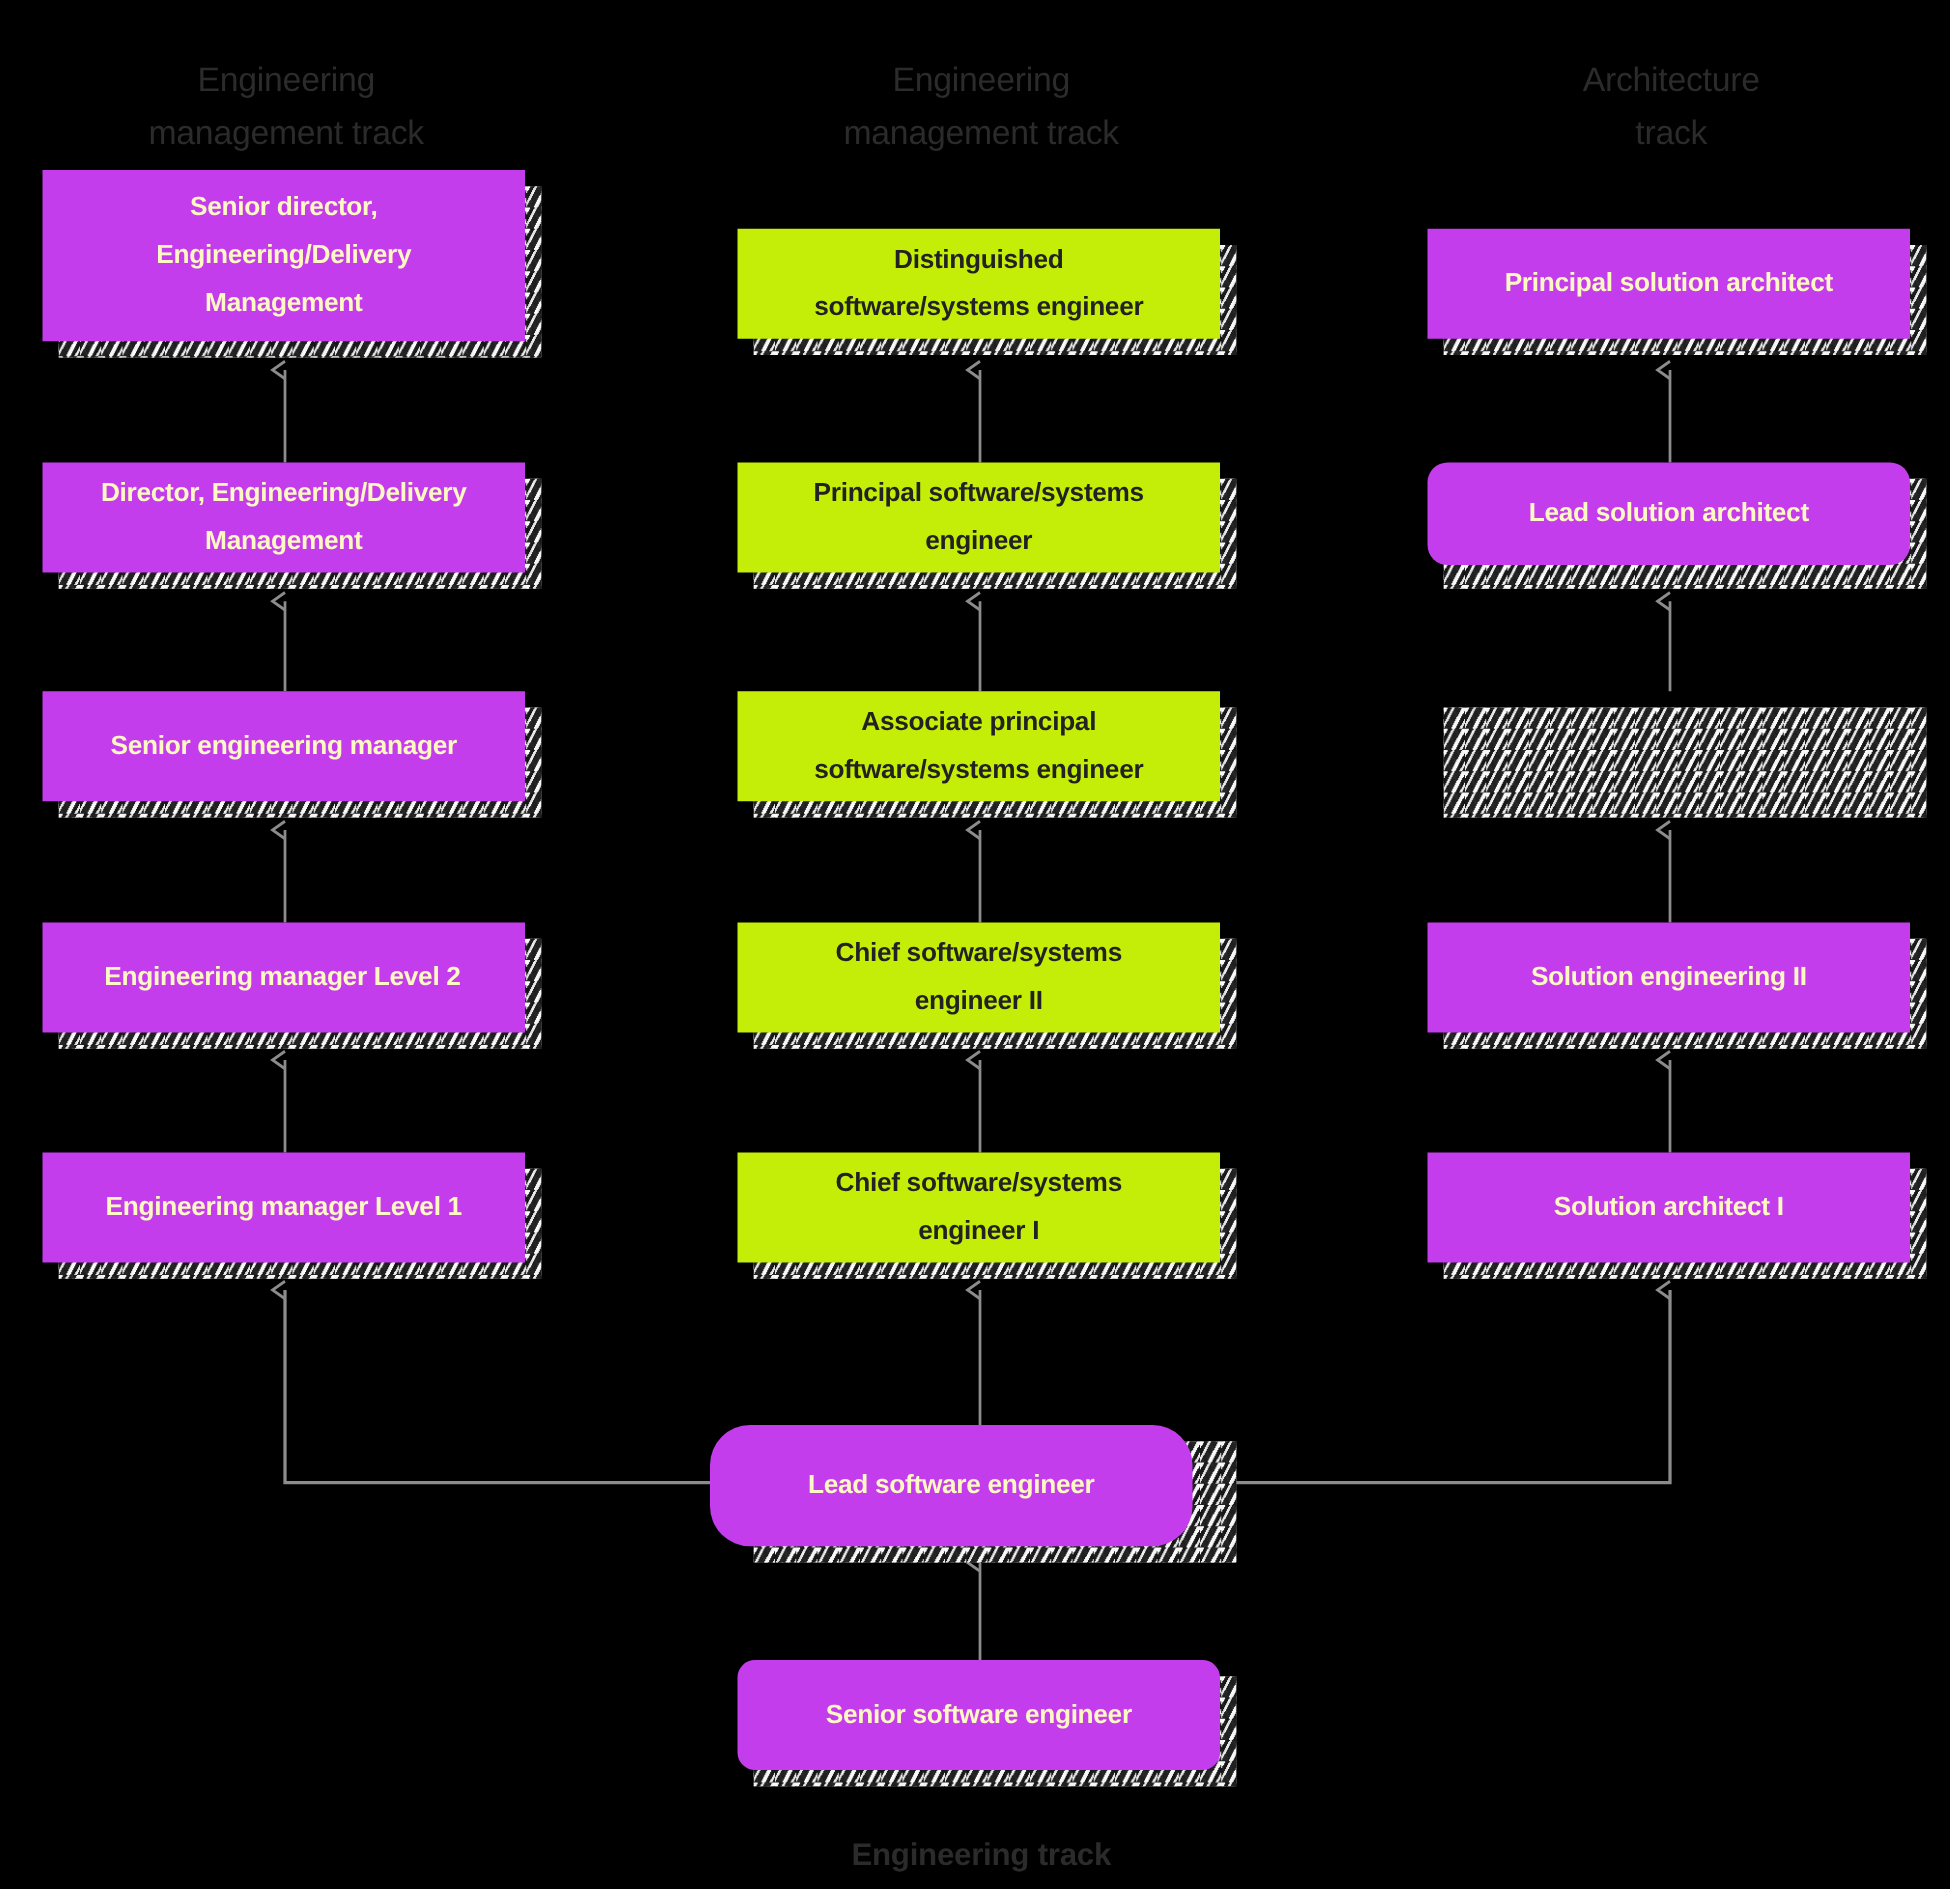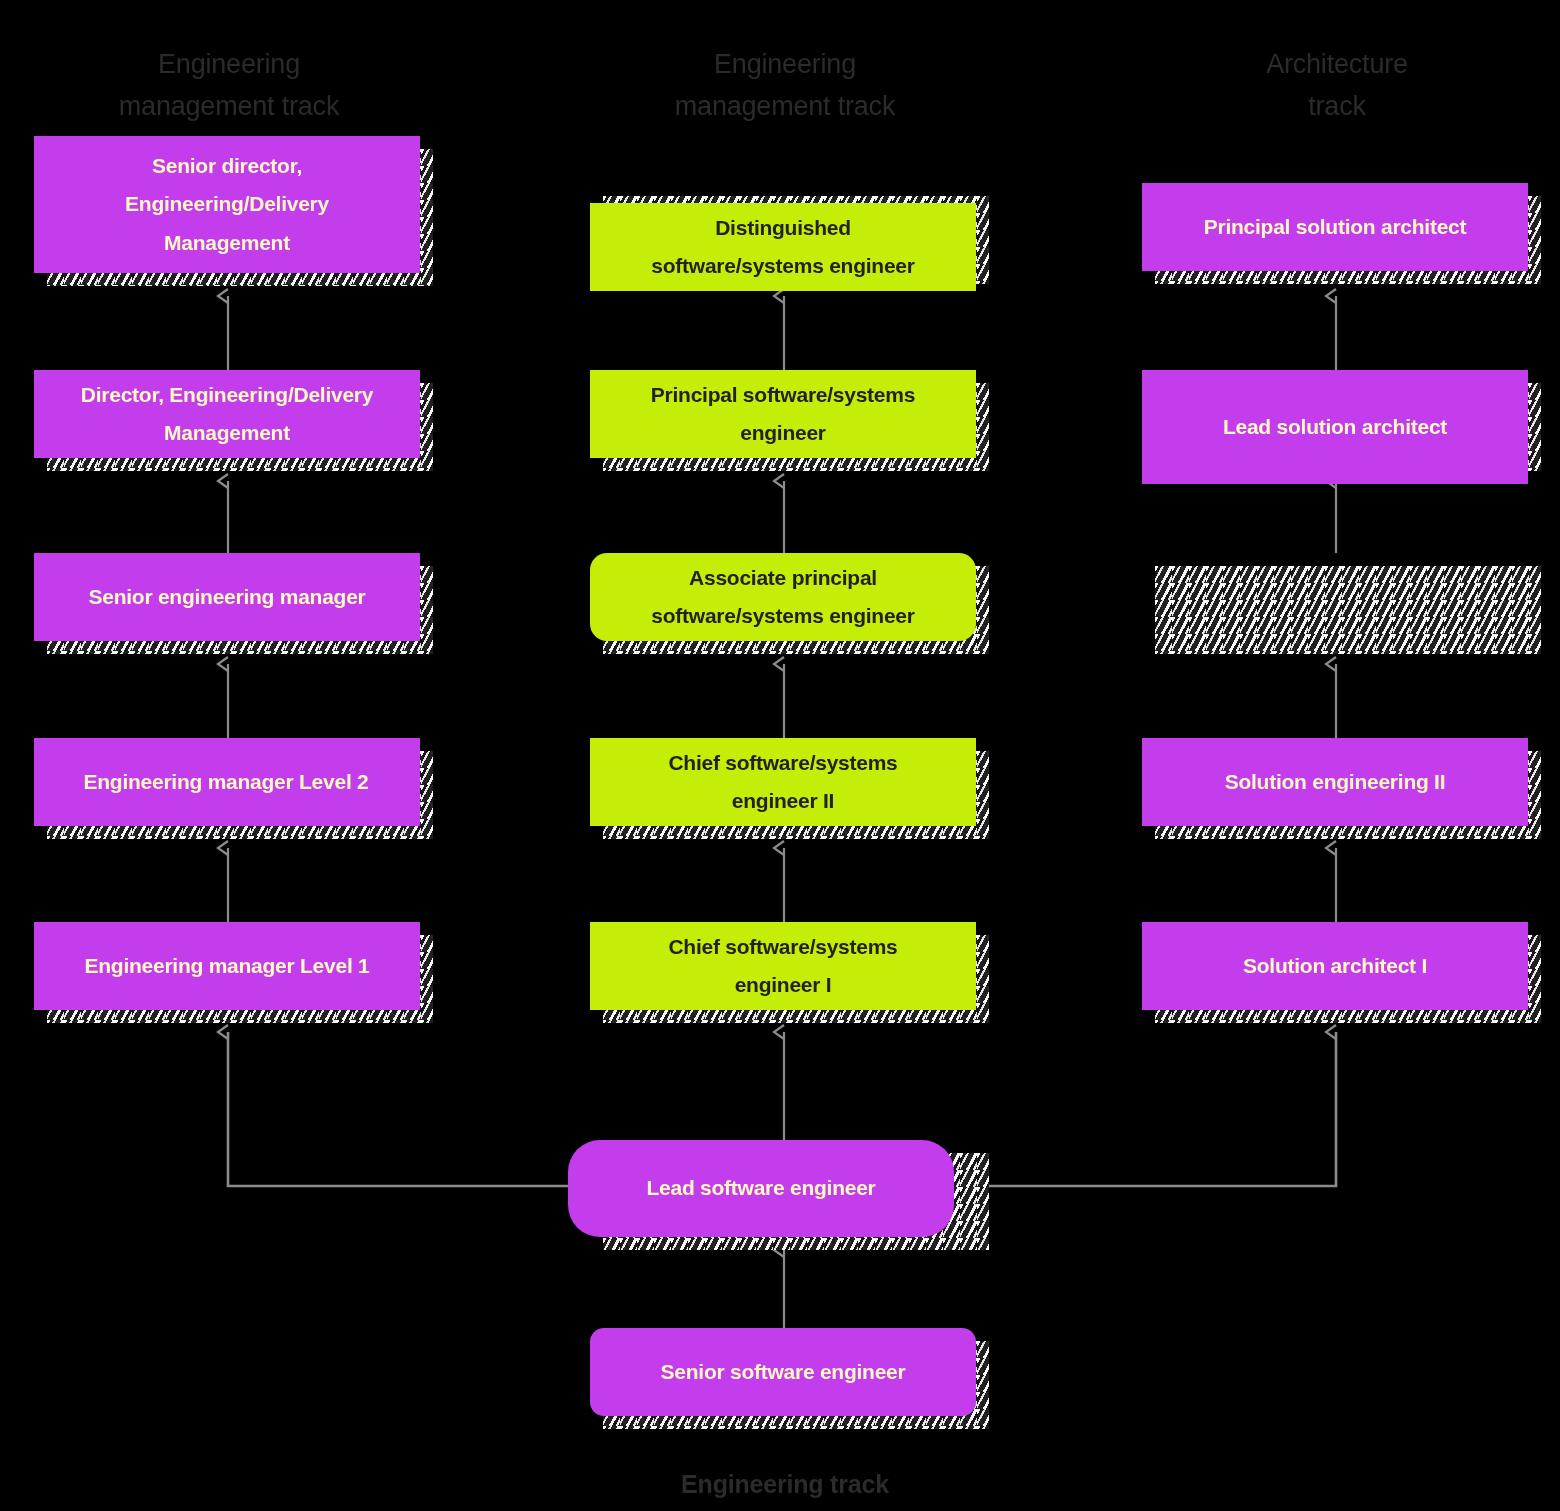--- a/index.html
+++ b/index.html
@@ -162,33 +162,33 @@
   <div class="node magenta" style="left:34px; top:738px; width:386px; height:88px;padding-left:12px;">
     <span class="node-label">Engineering manager Level 2</span>
   </div>
 
   <div class="node-shadow" style="left:47px; top:935px; width:386px; height:88px;"></div>
   <div class="node magenta" style="left:34px; top:922px; width:386px; height:88px;">
     <span class="node-label">Engineering manager Level 1</span>
   </div>
 
   <div class="node-shadow" style="left:603px; top:196px; width:386px; height:88px;"></div>
-  <div class="node green" style="left:590px; top:183px; width:386px; height:88px;margin-top:20px;">
+  <div class="node green" style="left:590px; top:183px; width:386px; height:88px;">
     <span class="node-label">Distinguished
 software/systems engineer</span>
   </div>
 
   <div class="node-shadow" style="left:603px; top:383px; width:386px; height:88px;"></div>
   <div class="node green" style="left:590px; top:370px; width:386px; height:88px;">
     <span class="node-label">Principal software/systems
 engineer</span>
   </div>
 
   <div class="node-shadow" style="left:603px; top:566px; width:386px; height:88px;"></div>
-  <div class="node green" style="left:590px; top:553px; width:386px; height:88px;border-radius:17px;">
+  <div class="node green" style="left:590px; top:553px; width:386px; height:88px;">
     <span class="node-label">Associate principal
 software/systems engineer</span>
   </div>
 
   <div class="node-shadow" style="left:603px; top:751px; width:386px; height:88px;"></div>
   <div class="node green" style="left:590px; top:738px; width:386px; height:88px;">
     <span class="node-label">Chief software/systems
 engineer II</span>
   </div>
 
@@ -197,21 +197,21 @@
     <span class="node-label">Chief software/systems
 engineer I</span>
   </div>
 
   <div class="node-shadow" style="left:1155px; top:196px; width:386px; height:88px;"></div>
   <div class="node magenta" style="left:1142px; top:183px; width:386px; height:88px;">
     <span class="node-label">Principal solution architect</span>
   </div>
 
   <div class="node-shadow" style="left:1155px; top:383px; width:386px; height:88px;"></div>
-  <div class="node magenta" style="left:1142px; top:370px; width:386px; height:114px;">
+  <div class="node magenta" style="left:1142px; top:370px; width:386px; height:82px;border-radius:16px;">
     <span class="node-label">Lead solution architect</span>
   </div>
 
   <div class="node-shadow" style="left:1155px; top:566px; width:386px; height:88px;"></div>
 
   <div class="node-shadow" style="left:1155px; top:751px; width:386px; height:88px;"></div>
   <div class="node magenta" style="left:1142px; top:738px; width:386px; height:88px;">
     <span class="node-label">Solution engineering II</span>
   </div>
 

